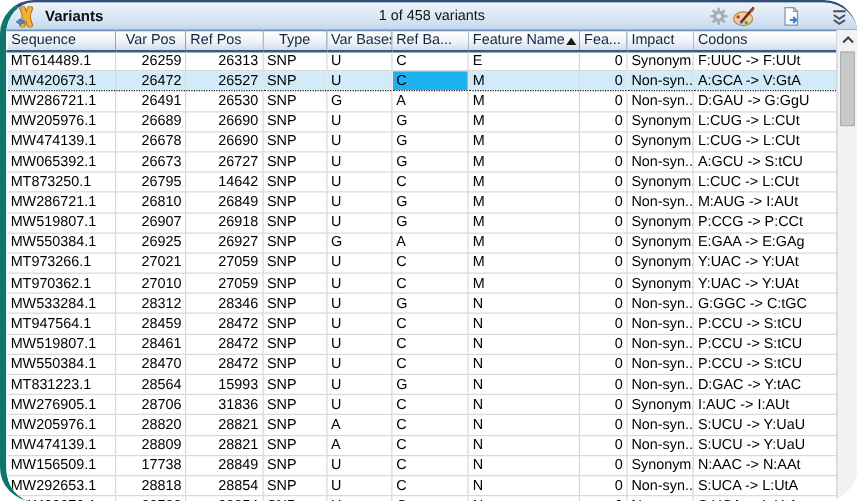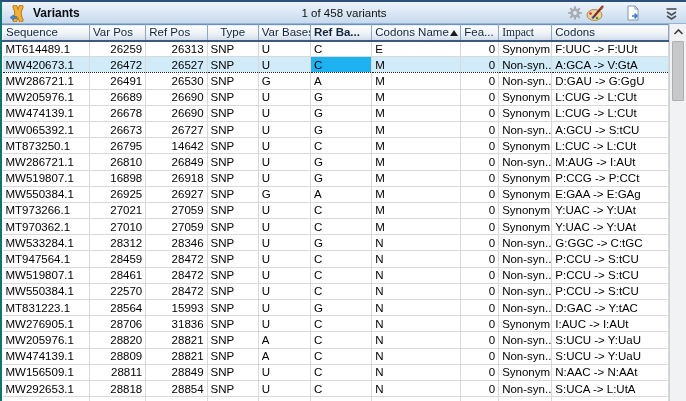--- a/index.html
+++ b/index.html
@@ -1,19 +1,19 @@
 <!DOCTYPE html>
 <html><head>
 <meta charset="utf-8">
 <style>
   * { margin:0; padding:0; box-sizing:border-box; }
   html,body { width:686px; height:401px; overflow:hidden; background:#fff;
     font-family:"Liberation Sans", sans-serif; }
   .panel { position:relative; width:686px; height:401px; overflow:hidden;
-    border-top:2px solid #2e4e7b; border-left:2px solid #0f766e; background:#fff; }
+    border-top:2px solid #2e4e7b; border-left:5px solid #0f766e; background:#fff;border-radius:27px; }
 
   
   .titlebar { position:absolute; top:0; left:0; right:0; height:22px;
     background:linear-gradient(#edf3fa,#dde9f5 45%,#c6daee);
     border-bottom:1px solid #9ab3d0; }
   .title-left { position:absolute; left:5px; top:0; height:22px; display:flex; align-items:center; gap:6px; }
   .title-text { font-size:12px; font-weight:bold; color:#0c0c14; }
   .count-text { position:absolute; left:0; right:0; top:0; height:22px; line-height:22px;
     text-align:center; font-size:11.5px; color:#111; pointer-events:none; }
   .toolbar { position:absolute; right:5px; top:0; height:22px; display:flex; align-items:center; }
@@ -107,28 +107,28 @@
         </svg>
       </span>
     </div>
   </div>
 
   <div class="content">
     <table>
       <thead>
         <tr id="header-row">
             <th style="width: 85px;"><span>Sequence</span></th>
-            <th style="width: 55px;"><span>Var Pos</span></th>
+            <th style="width: 55px; text-align: center;"><span>Var Pos</span></th>
             <th style="width: 60px;"><span>Ref Pos</span></th>
             <th style="width: 50px; text-align: center;"><span>Type</span></th>
             <th style="width: 51px;"><span>Var Bases</span></th>
-            <th style="width: 60px; font-weight: bold;"><span>Ref Ba...</span></th>
-            <th style="width: 87px;"><span>Codons Name</span><span class="sort-asc"></span></th>
+            <th style="width: 60px;"><span>Ref Ba...</span></th>
+            <th style="width: 87px;"><span>Feature Name</span><span class="sort-asc"></span></th>
             <th style="width: 37px;"><span>Fea...</span></th>
-            <th style="width: 52px; font-family: Liberation Serif, serif;"><span>Impact</span></th>
+            <th style="width: 52px;"><span>Impact</span></th>
             <th style="width: 114px;"><span>Codons</span></th>
           </tr>
       </thead>
       <tbody id="table-body">
           <tr>
             <td>MT614489.1</td>
             <td class="num">26259</td>
             <td class="num">26313</td>
             <td>SNP</td>
             <td>U</td>
@@ -217,21 +217,21 @@
             <td>SNP</td>
             <td>U</td>
             <td>G</td>
             <td>M</td>
             <td class="num">0</td>
             <td>Non-syn...</td>
             <td>M:AUG -&gt; I:AUt</td>
           </tr>
           <tr>
             <td>MW519807.1</td>
-            <td class="num">16898</td>
+            <td class="num">26907</td>
             <td class="num">26918</td>
             <td>SNP</td>
             <td>U</td>
             <td>G</td>
             <td>M</td>
             <td class="num">0</td>
             <td>Synonym...</td>
             <td>P:CCG -&gt; P:CCt</td>
           </tr>
           <tr>
@@ -301,21 +301,21 @@
             <td>SNP</td>
             <td>U</td>
             <td>C</td>
             <td>N</td>
             <td class="num">0</td>
             <td>Non-syn...</td>
             <td>P:CCU -&gt; S:tCU</td>
           </tr>
           <tr>
             <td>MW550384.1</td>
-            <td class="num">22570</td>
+            <td class="num">28470</td>
             <td class="num">28472</td>
             <td>SNP</td>
             <td>U</td>
             <td>C</td>
             <td>N</td>
             <td class="num">0</td>
             <td>Non-syn...</td>
             <td>P:CCU -&gt; S:tCU</td>
           </tr>
           <tr>
@@ -361,21 +361,21 @@
             <td>SNP</td>
             <td>A</td>
             <td>C</td>
             <td>N</td>
             <td class="num">0</td>
             <td>Non-syn...</td>
             <td>S:UCU -&gt; Y:UaU</td>
           </tr>
           <tr>
             <td>MW156509.1</td>
-            <td class="num">28811</td>
+            <td class="num">17738</td>
             <td class="num">28849</td>
             <td>SNP</td>
             <td>U</td>
             <td>C</td>
             <td>N</td>
             <td class="num">0</td>
             <td>Synonym...</td>
             <td>N:AAC -&gt; N:AAt</td>
           </tr>
           <tr>

